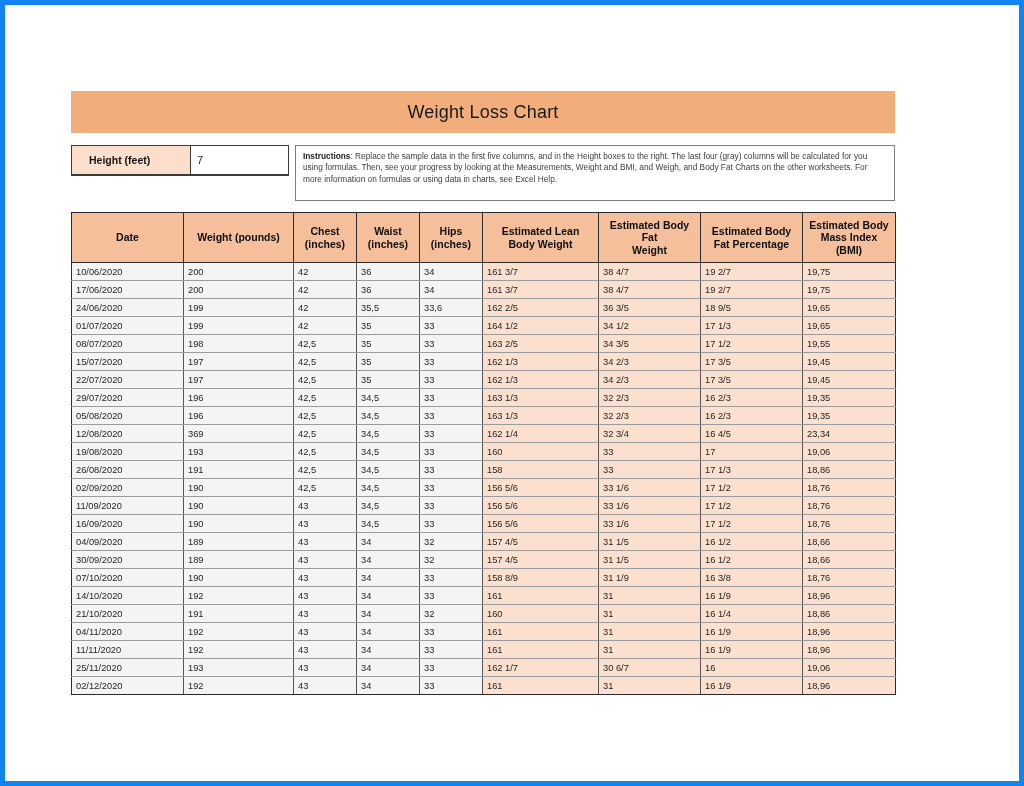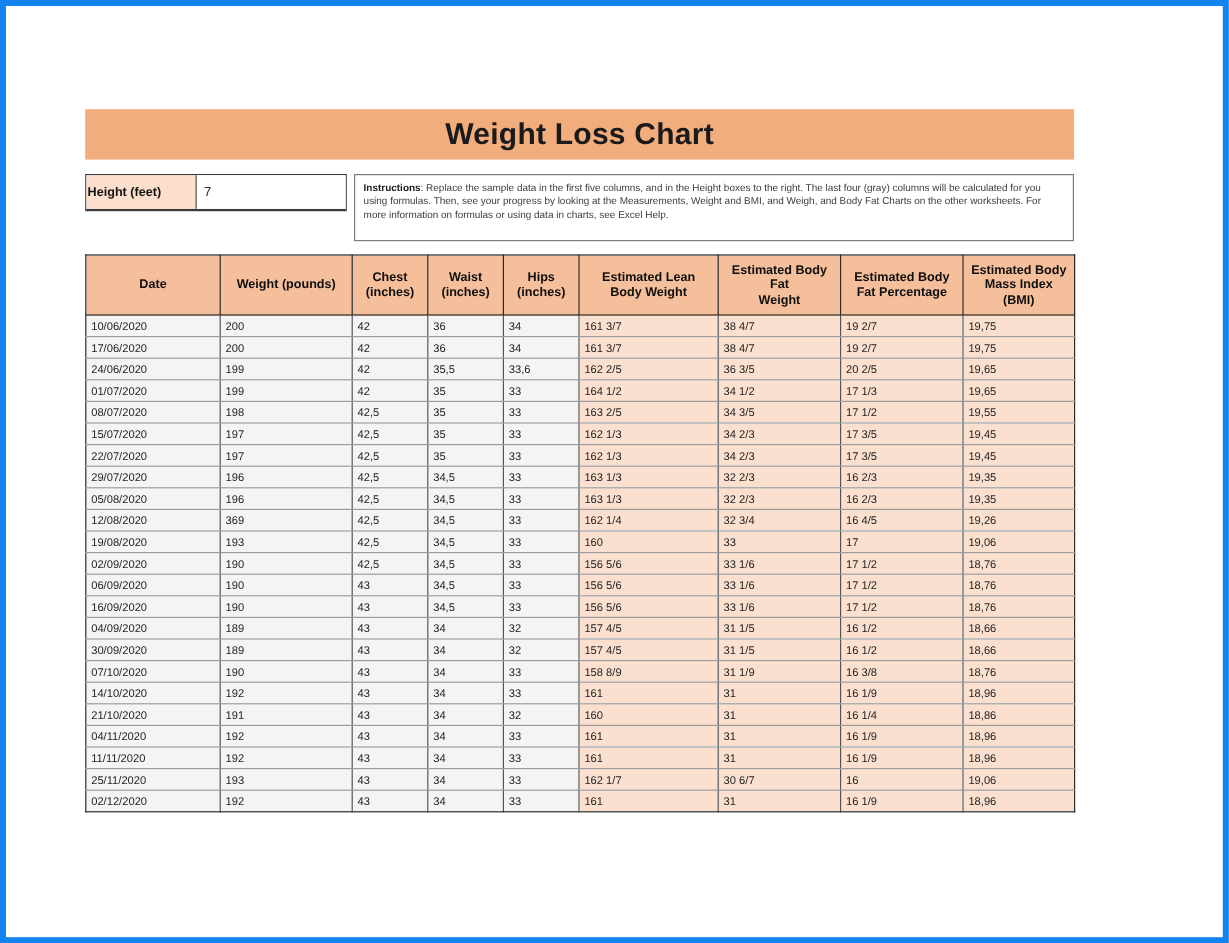--- a/index.html
+++ b/index.html
@@ -31,22 +31,22 @@
 
   
   .title-banner {
     height: 42px;
     background: #f2ad7c;
     display: flex;
     align-items: center;
     justify-content: center;
   }
   .title-banner .title-text {
-    font-size: 25px;
-    font-weight: bold;
+    font-size: 18px;
+    font-weight: normal;
     color: #1a1a1a;
     letter-spacing: .2px;
   }
 
   
   .info-band {
     margin-top: 12px;
     display: flex;
     align-items: flex-start;
   }
@@ -56,27 +56,27 @@
     box-sizing: border-box;
     background: #ffffff;
   }
   .height-row {
     display: flex;
     height: 28px;
     border-bottom: 1.5px solid #3a3a3a;
   }
   .height-row.last { border-bottom: none; }
   .height-label {
-    width: 92px;
+    width: 119px;
     box-sizing: border-box;
     background: #fbdecb;
     border-right: 1.5px solid #3a3a3a;
     display: flex;
     align-items: center;
-    padding-left: 1px;
+    padding-left: 17px;
     font-size: 10.5px;
     font-weight: bold;
     color: #141414;
   }
   .height-value {
     flex: 1;
     display: flex;
     align-items: center;
     padding-left: 6px;
     font-size: 11px;
@@ -223,21 +223,21 @@
             <td class="calc-cell">19,75</td>
           </tr>
           <tr>
             <td class="input-cell">24/06/2020</td>
             <td class="input-cell">199</td>
             <td class="input-cell">42</td>
             <td class="input-cell">35,5</td>
             <td class="input-cell">33,6</td>
             <td class="calc-cell">162 2/5</td>
             <td class="calc-cell">36 3/5</td>
-            <td class="calc-cell">20 2/5</td>
+            <td class="calc-cell">18 9/5</td>
             <td class="calc-cell">19,65</td>
           </tr>
           <tr>
             <td class="input-cell">01/07/2020</td>
             <td class="input-cell">199</td>
             <td class="input-cell">42</td>
             <td class="input-cell">35</td>
             <td class="input-cell">33</td>
             <td class="calc-cell">164 1/2</td>
             <td class="calc-cell">34 1/2</td>
@@ -301,46 +301,57 @@
           </tr>
           <tr>
             <td class="input-cell">12/08/2020</td>
             <td class="input-cell">369</td>
             <td class="input-cell">42,5</td>
             <td class="input-cell">34,5</td>
             <td class="input-cell">33</td>
             <td class="calc-cell">162 1/4</td>
             <td class="calc-cell">32 3/4</td>
             <td class="calc-cell">16 4/5</td>
-            <td class="calc-cell">19,26</td>
+            <td class="calc-cell">23,34</td>
           </tr>
           <tr>
             <td class="input-cell">19/08/2020</td>
             <td class="input-cell">193</td>
             <td class="input-cell">42,5</td>
             <td class="input-cell">34,5</td>
             <td class="input-cell">33</td>
             <td class="calc-cell">160</td>
             <td class="calc-cell">33</td>
             <td class="calc-cell">17</td>
             <td class="calc-cell">19,06</td>
           </tr>
           <tr>
+            <td class="input-cell">26/08/2020</td>
+            <td class="input-cell">191</td>
+            <td class="input-cell">42,5</td>
+            <td class="input-cell">34,5</td>
+            <td class="input-cell">33</td>
+            <td class="calc-cell">158</td>
+            <td class="calc-cell">33</td>
+            <td class="calc-cell">17 1/3</td>
+            <td class="calc-cell">18,86</td>
+          </tr>
+          <tr>
             <td class="input-cell">02/09/2020</td>
             <td class="input-cell">190</td>
             <td class="input-cell">42,5</td>
             <td class="input-cell">34,5</td>
             <td class="input-cell">33</td>
             <td class="calc-cell">156 5/6</td>
             <td class="calc-cell">33 1/6</td>
             <td class="calc-cell">17 1/2</td>
             <td class="calc-cell">18,76</td>
           </tr>
           <tr>
-            <td class="input-cell">06/09/2020</td>
+            <td class="input-cell">11/09/2020</td>
             <td class="input-cell">190</td>
             <td class="input-cell">43</td>
             <td class="input-cell">34,5</td>
             <td class="input-cell">33</td>
             <td class="calc-cell">156 5/6</td>
             <td class="calc-cell">33 1/6</td>
             <td class="calc-cell">17 1/2</td>
             <td class="calc-cell">18,76</td>
           </tr>
           <tr>

